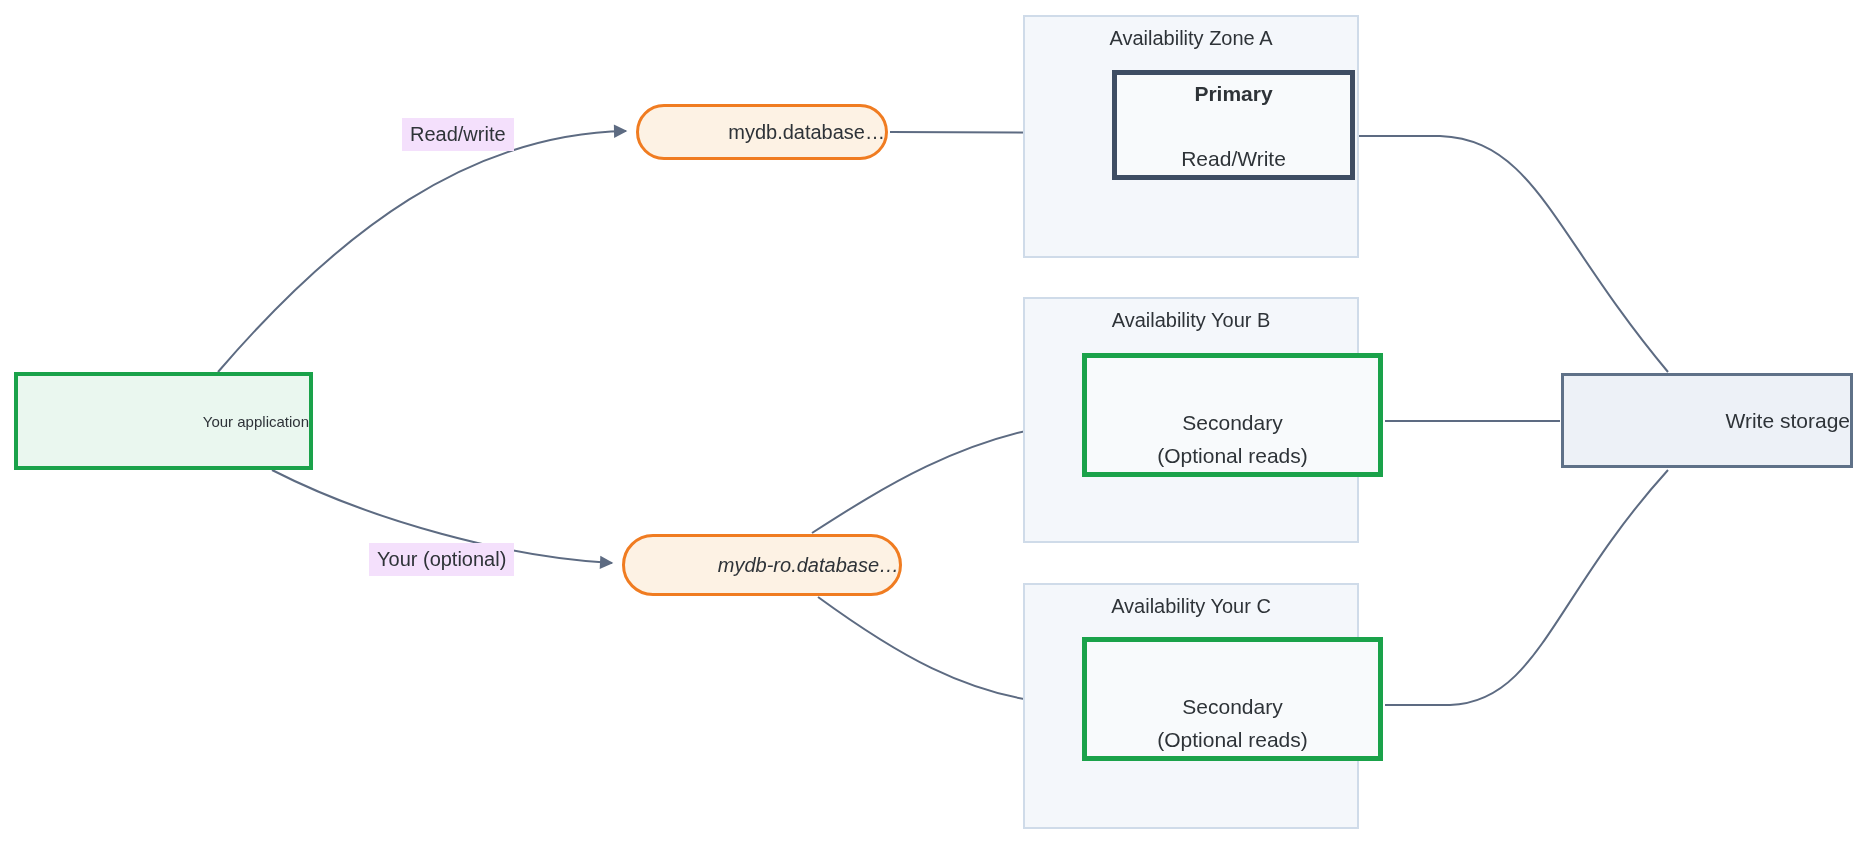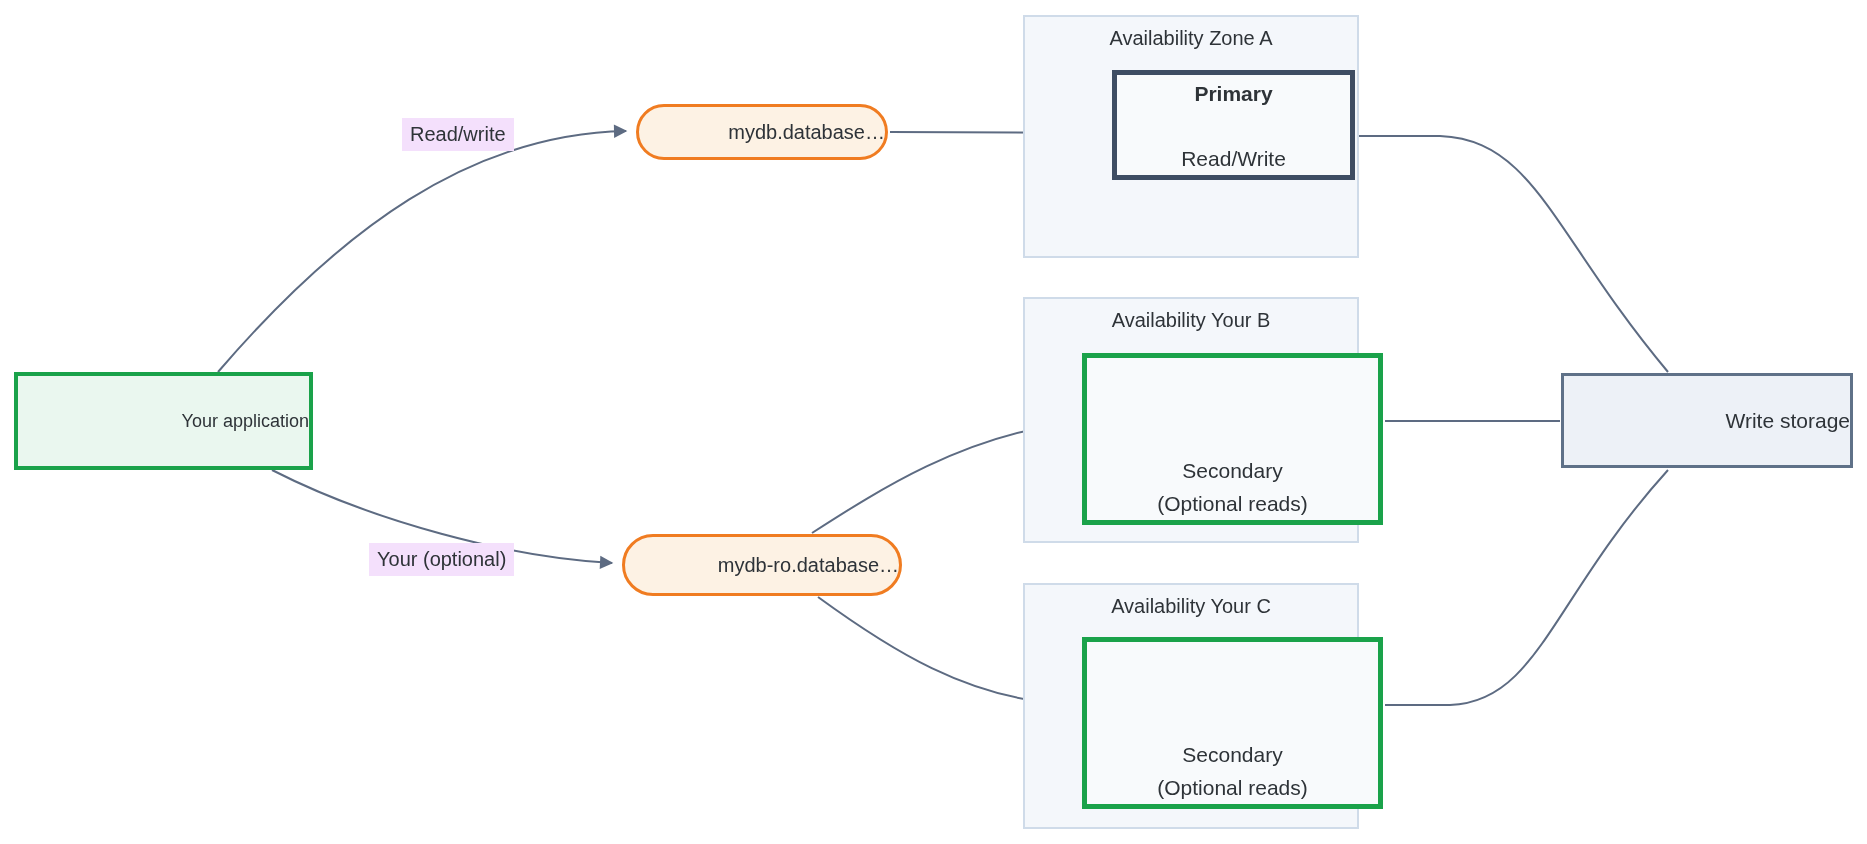--- a/index.html
+++ b/index.html
@@ -29,29 +29,29 @@
   .arrowhead { fill: var(--line, #5d6b82); }
 
   .node { position: absolute; box-sizing: border-box; z-index: 2;
           display: flex; align-items: center; justify-content: flex-end;
           text-align: center; }
 
   .app-node {
     left: 14px; top: 372px; width: 299px; height: 98px;
     background: var(--green-fill, #eaf7ef);
     border: 4px solid var(--green, #1aa24a);
-    font-size: 18px;
+    font-size: 15px;
   }
   .pill {
     background: var(--orange-fill, #fdf2e4);
     border: 3px solid var(--orange, #f07c21);
     font-size: 20px;
   }
   .pill-writer { left: 636px; top: 104px; width: 252px; height: 56px; border-radius: 29px; }
-  .pill-reader { left: 622px; top: 534px; width: 280px; height: 62px; border-radius: 32px; }
+  .pill-reader { left: 622px; top: 534px; width: 280px; height: 62px; border-radius: 32px; font-style: italic; }
 
   .zone {
     position: absolute; box-sizing: border-box; z-index: 1;
     width: 336px;
     background: var(--zone-fill, #f4f7fb);
     border: 2px solid var(--zone-border, #cfdbe9);
   }
   .zone-a { left: 1023px; top: 15px;  height: 243px; }
   .zone-b { left: 1023px; top: 297px; height: 246px; }
   .zone-c { left: 1023px; top: 583px; height: 246px; }
@@ -66,21 +66,21 @@
     background: var(--node-fill, #f8fafc);
     font-size: 21px;
     line-height: 33px;
   }
   .primary-node {
     left: 1112px; top: 70px; width: 243px; height: 110px;
     border: 5px solid var(--dark, #3e4d63);
     gap: 32px;
   }
   .primary-node .node-title { font-weight: bold; }
-  .secondary-node { border: 5px solid var(--green, #1aa24a); width: 301px; height: 172px; }
+  .secondary-node { border: 5px solid var(--green, #1aa24a); width: 301px; height: 124px; }
   .secondary-b { left: 1082px; top: 353px; }
   .secondary-c { left: 1082px; top: 637px; }
 
   .storage-node {
     left: 1561px; top: 373px; width: 292px; height: 95px;
     background: var(--storage-fill, #edf1f7);
     border: 3px solid var(--storage-border, #5f7188);
     font-size: 21px;
   }
 

